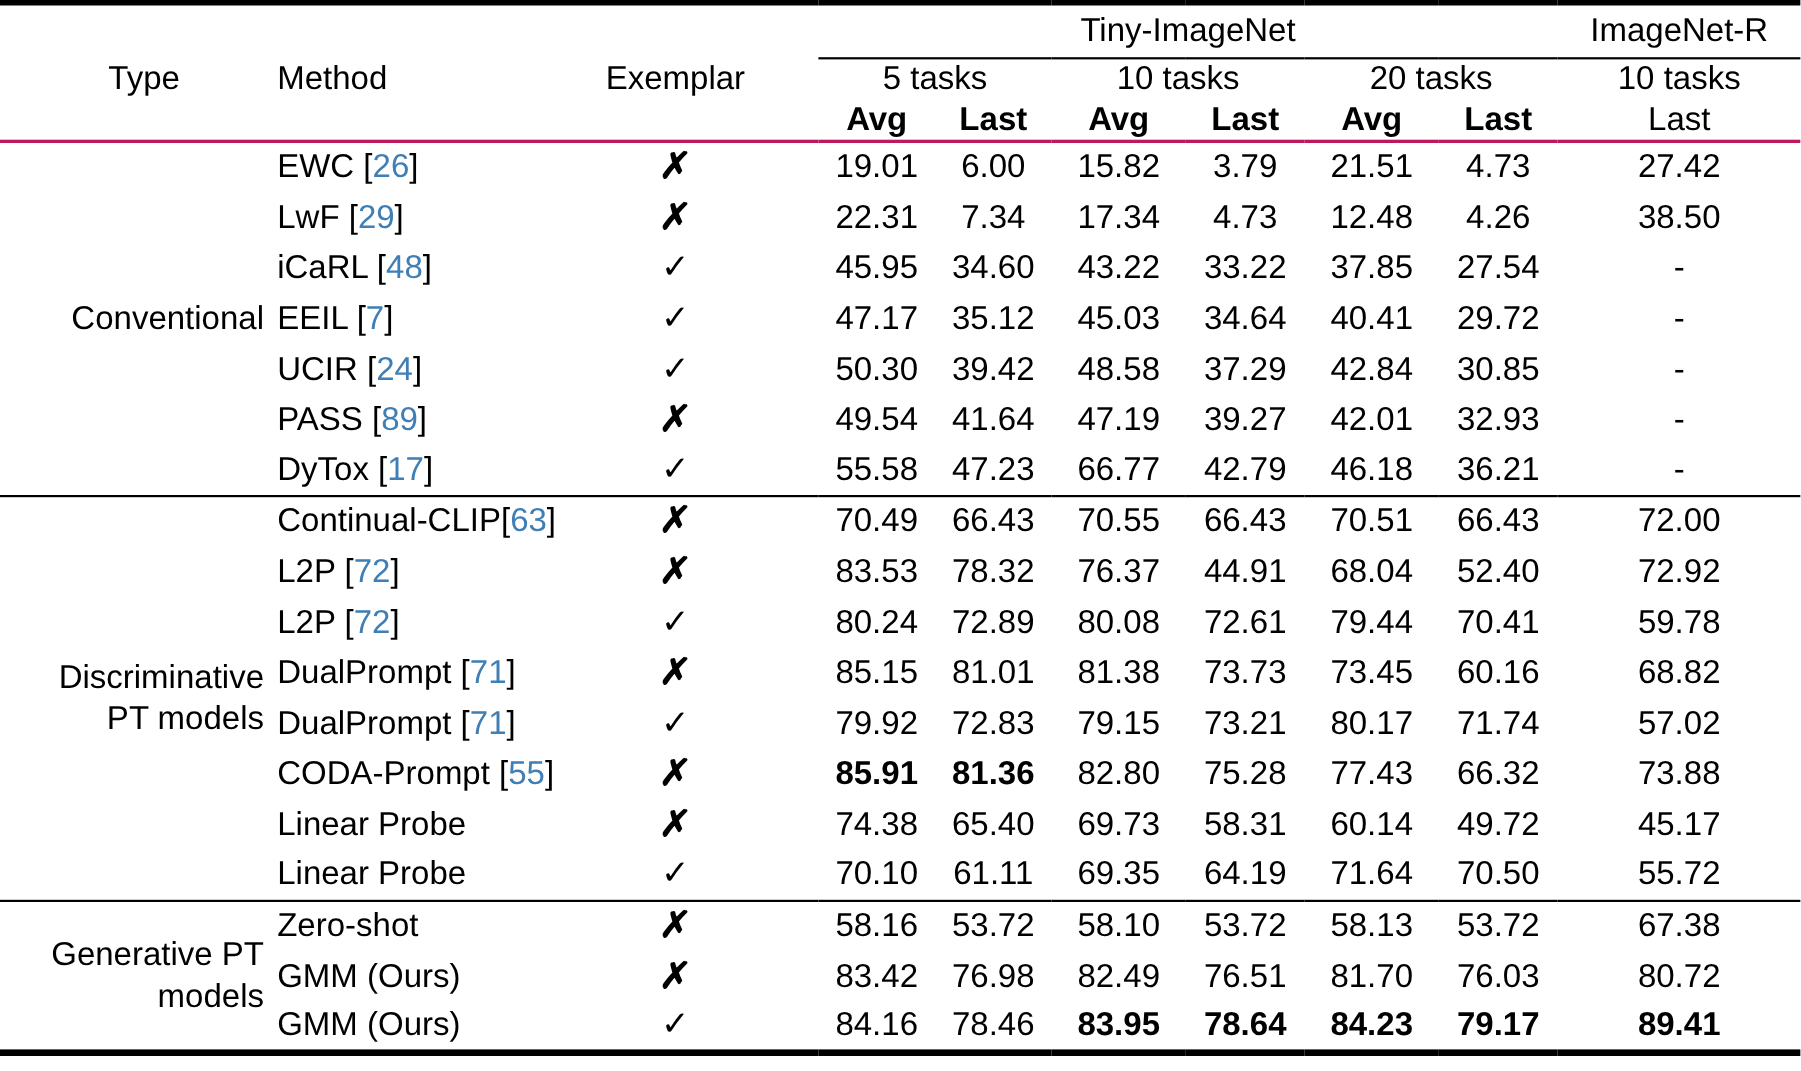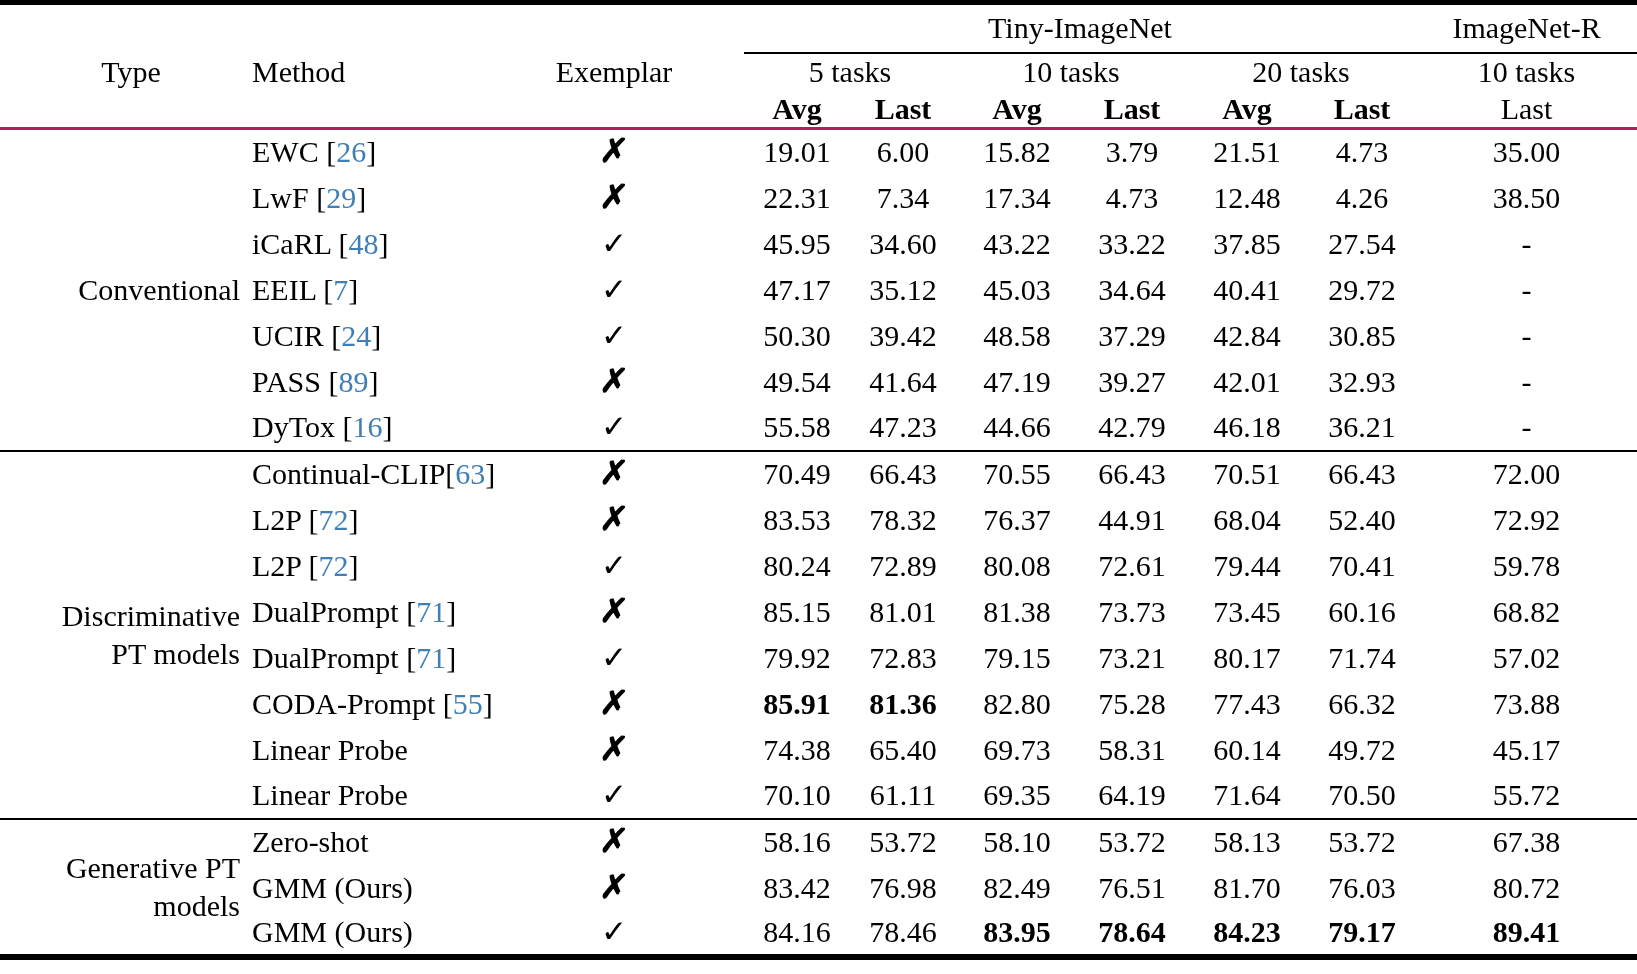--- a/index.html
+++ b/index.html
@@ -1,21 +1,21 @@
 <!DOCTYPE html>
 <html style="--cite: #3f7fb5;"><head>
 <meta charset="utf-8">
 <style>
   html, body { margin: 0; padding: 0; background: #ffffff; }
   .page {
     width: 1637px;
     height: 974px;
     background: #ffffff;
     overflow: hidden;
-    font-family: Liberation Serif, serif;
+    font-family: Liberation Sans, sans-serif;
     color: #000;
   }
   table.results {
     border-collapse: collapse;
     table-layout: fixed;
     width: 1637px;
     border-top: 5px solid #000;
     border-bottom: 6px solid #000;
     font-size: 30px;
     color: #000;
@@ -97,21 +97,21 @@
         <tr>
           <td class="type-cell" rowspan="7">Conventional</td>
           <td class="method"><span>EWC</span> [<span class="cite">26</span>]</td>
           <td class="exem"><span class="mark cross">✗</span></td>
           <td class="num">19.01</td>
           <td class="num">6.00</td>
           <td class="num">15.82</td>
           <td class="num">3.79</td>
           <td class="num">21.51</td>
           <td class="num">4.73</td>
-          <td class="num">35.00</td>
+          <td class="num">27.42</td>
         </tr>
         <tr>
           <td class="method"><span>LwF</span> [<span class="cite">29</span>]</td>
           <td class="exem"><span class="mark cross">✗</span></td>
           <td class="num">22.31</td>
           <td class="num">7.34</td>
           <td class="num">17.34</td>
           <td class="num">4.73</td>
           <td class="num">12.48</td>
           <td class="num">4.26</td>
@@ -155,25 +155,25 @@
           <td class="exem"><span class="mark cross">✗</span></td>
           <td class="num">49.54</td>
           <td class="num">41.64</td>
           <td class="num">47.19</td>
           <td class="num">39.27</td>
           <td class="num">42.01</td>
           <td class="num">32.93</td>
           <td class="num">-</td>
         </tr>
         <tr>
-          <td class="method"><span>DyTox</span> [<span class="cite">16</span>]</td>
+          <td class="method"><span>DyTox</span> [<span class="cite">17</span>]</td>
           <td class="exem"><span class="mark check">✓</span></td>
           <td class="num">55.58</td>
           <td class="num">47.23</td>
-          <td class="num">44.66</td>
+          <td class="num">66.77</td>
           <td class="num">42.79</td>
           <td class="num">46.18</td>
           <td class="num">36.21</td>
           <td class="num">-</td>
         </tr>
         <tr class="sep">
           <td class="type-cell" rowspan="8">Discriminative PT models</td>
           <td class="method"><span>Continual-CLIP</span>[<span class="cite">63</span>]</td>
           <td class="exem"><span class="mark cross">✗</span></td>
           <td class="num">70.49</td>

